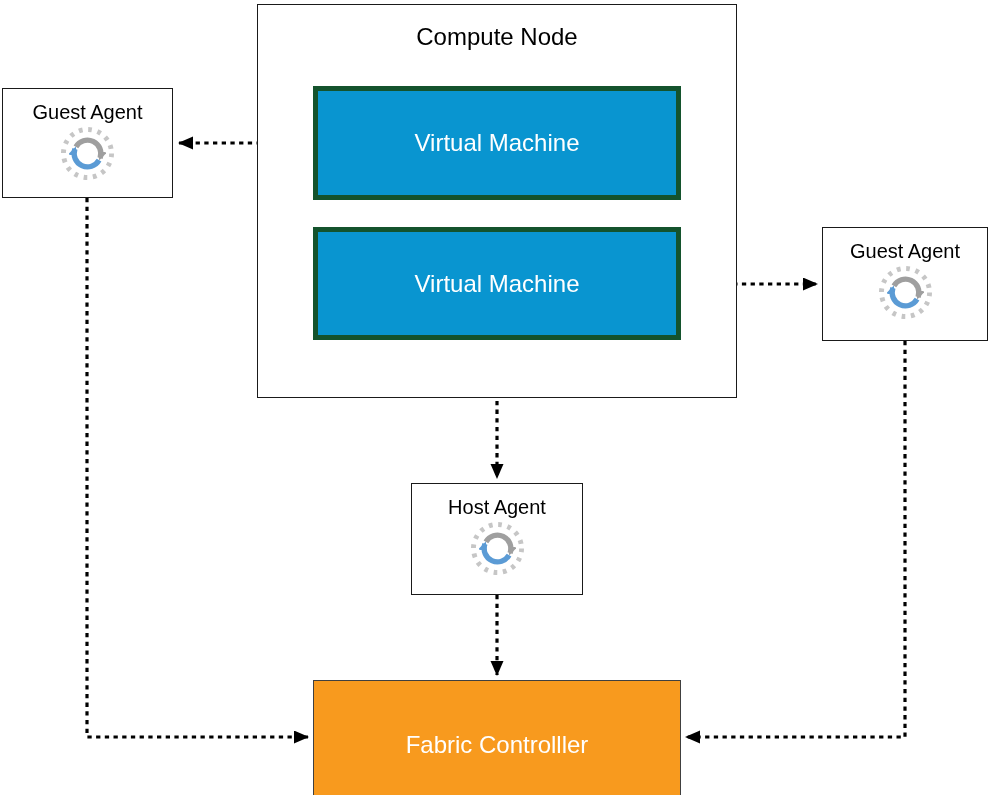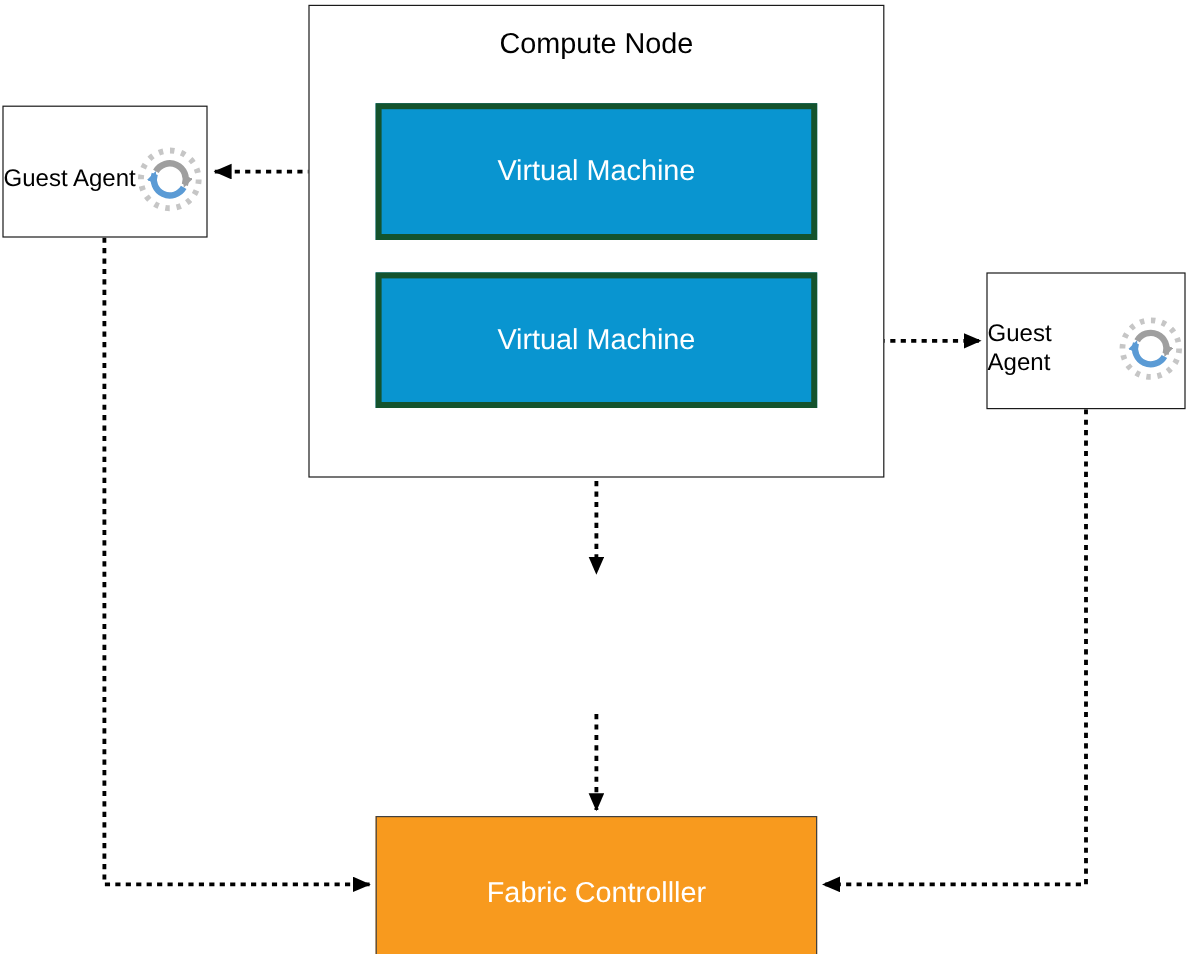--- a/index.html
+++ b/index.html
@@ -45,21 +45,21 @@
   }
   .vm{
     background:var(--vm-fill);
     border:5px solid #14532d;
     display:flex;align-items:center;justify-content:center;
     color:#ffffff;font-size:24px;
   }
   .vm1{left:313px;top:86px;width:368px;height:114px;}
   .vm2{left:313px;top:227px;width:368px;height:113px;}
   .agent{
-    display:flex;flex-direction:row;align-items:center;
+    display:flex;flex-direction:column;align-items:center;
     padding-top:11px;
   }
   .agent-label{font-size:20px;color:#000;line-height:1.2;}
   .ga-left{left:2px;top:88px;width:171px;height:110px;}
   .ga-right{left:822px;top:227px;width:166px;height:114px;}
   .host{left:411px;top:483px;width:172px;height:112px;}
   .fabric{
     left:313px;top:680px;width:368px;height:130px;
     background:var(--fabric-fill);
     border:1px solid #404040;
@@ -128,18 +128,26 @@
 
   <div class="box outline-box agent ga-right">
     <span class="agent-label">Guest Agent</span>
     <svg class="sync" viewBox="0 0 64 64">
       <circle class="ring" cx="32" cy="32" r="27"></circle>
       <path class="arc-gray" d="M19 24.5 A15 15 0 0 1 46.1 37.1" marker-end="url(#head-gray)"></path>
       <path class="arc-blue" d="M45 39.5 A15 15 0 0 1 17.9 26.9" marker-end="url(#head-blue)"></path>
     </svg>
   </div>
 
+  <div class="box outline-box agent host">
+    <span class="agent-label">Host Agent</span>
+    <svg class="sync" viewBox="0 0 64 64">
+      <circle class="ring" cx="32" cy="32" r="27"></circle>
+      <path class="arc-gray" d="M19 24.5 A15 15 0 0 1 46.1 37.1" marker-end="url(#head-gray)"></path>
+      <path class="arc-blue" d="M45 39.5 A15 15 0 0 1 17.9 26.9" marker-end="url(#head-blue)"></path>
+    </svg>
+  </div>
 
   <div class="box fabric">
     <span>Fabric Controlller</span>
   </div>
 
 </div>
 
 </body></html>

